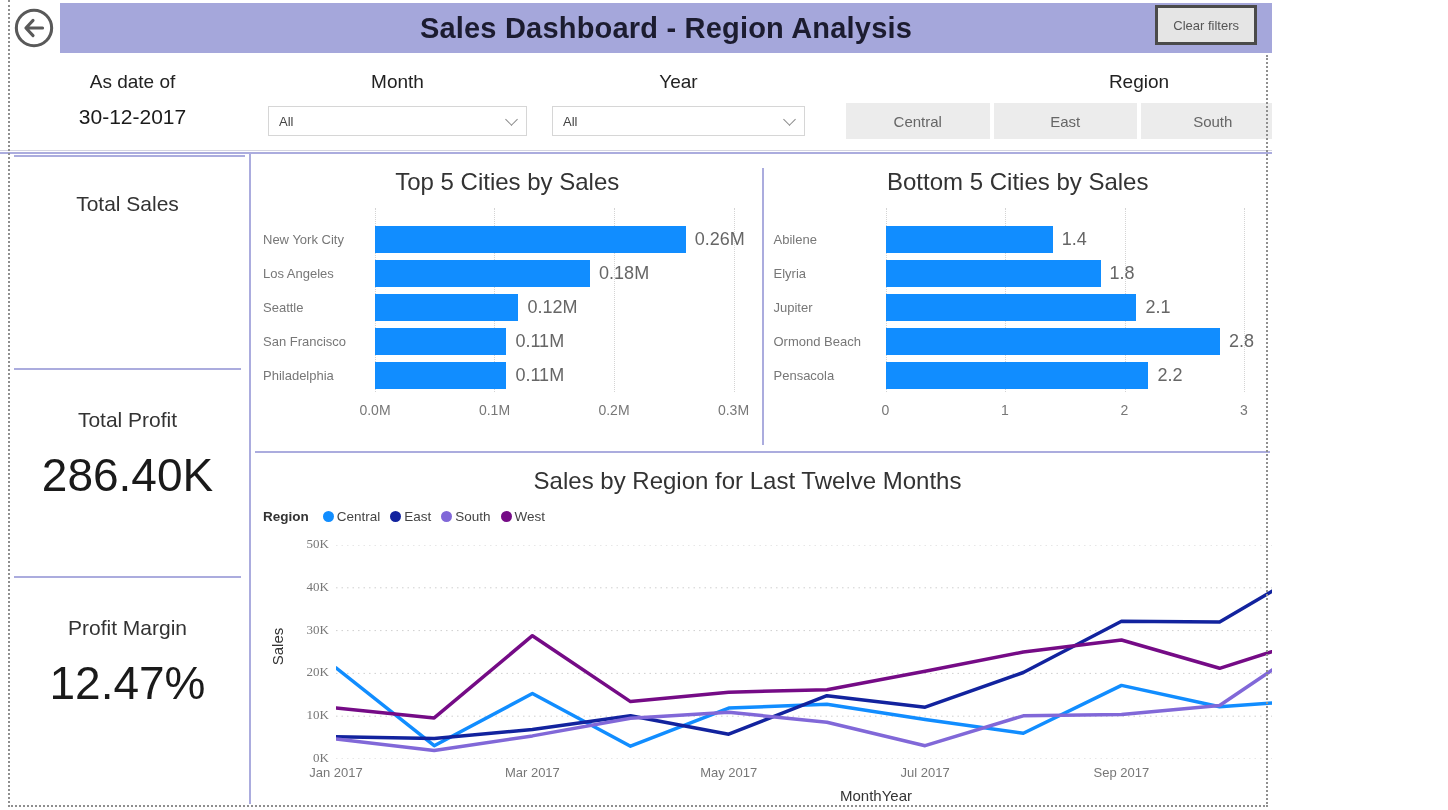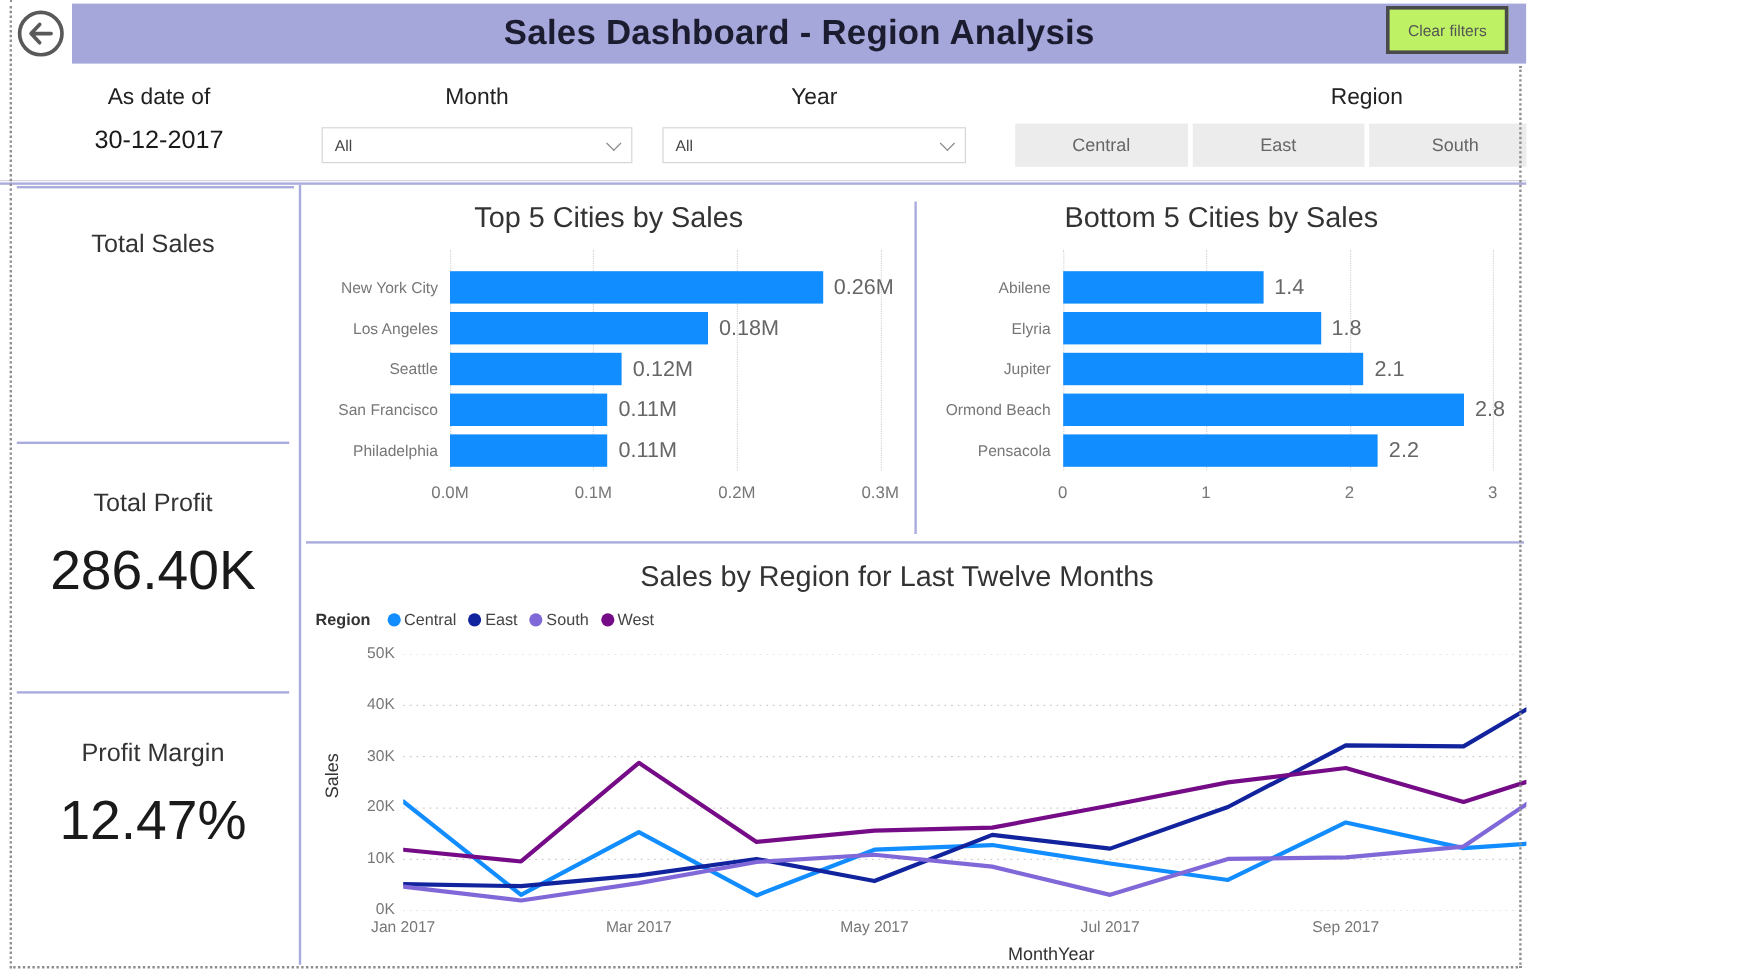--- a/index.html
+++ b/index.html
@@ -10,21 +10,21 @@
   
   .frame-left  { position:absolute; left:8px; top:0; bottom:3px; width:0; border-left:2px dotted #8f8f8f; pointer-events:none; z-index:50;}
   .frame-right { position:absolute; right:4px; top:55px; bottom:3px; width:0; border-right:2px dotted #8f8f8f; pointer-events:none; z-index:50;}
   .frame-bottom{ position:absolute; left:8px; right:4px; bottom:3px; height:0; border-bottom:2px dotted #8f8f8f; pointer-events:none; z-index:50;}
 
   
   .topbar { position:relative; height:57px; }
   .back-btn { position:absolute; left:13px; top:7px; width:42px; height:42px; cursor:pointer; }
   .banner { position:absolute; left:60px; right:0; top:3px; height:50px; background:#A5A7DB; display:flex; align-items:center; justify-content:center; }
   .page-title { font-size:29px; font-weight:bold; color:#1c1c30; letter-spacing:0.2px; }
-  .clear-filters { position:absolute; right:15px; top:5px; height:40px; padding:0 15px; background:#bef264; border:3px solid #4a4a4a; font-family:"Liberation Sans",sans-serif; font-size:13px; color:#555; cursor:pointer; }
+  .clear-filters { position:absolute; right:15px; top:5px; height:40px; padding:0 15px; background:#e5e5e5; border:3px solid #4a4a4a; font-family:"Liberation Sans",sans-serif; font-size:13px; color:#555; cursor:pointer; }
 
   
   .filters { position:relative; height:94px; border-bottom:1px solid #d4d4e0; }
   .hr2 { height:3px; border-bottom:2px solid #ABACDE; }
   .flabel { position:absolute; top:14px; font-size:19px; color:#222; text-align:center; }
   .fdate-label { left:40px; width:185px; }
   .fdate-value { position:absolute; left:40px; width:185px; top:48px; font-size:21px; color:#1a1a1a; text-align:center; }
   .fmonth-label { left:268px; width:259px; }
   .fyear-label  { left:552px; width:253px;text-align:center; }
   .fregion-label{ left:846px; width:586px; }
@@ -48,39 +48,39 @@
 
   .charts { margin-left:253px; height:656px; }
   .top-charts { display:flex; height:297px; }
   .vsep { width:2px; background:#ABACDE; margin:14px 0 6px; }
   .bar-chart { flex:1; padding-top:14px; min-width:0; }
   .bc-title { text-align:center; font-size:24px; color:#333; }
   .bc-plot { position:relative; margin:26px 28px 0 10px; }
   .bc-grid { position:absolute; left:112px; right:0; top:-14px; bottom:0; }
   .vgrid { position:absolute; top:0; bottom:0; width:0; border-left:1px dotted #d4d4d4; }
   .bc-row { display:flex; align-items:center; height:34px; }
-  .bc-cat { width:112px; text-align:right; padding-right:10px; font-size:13px; color:#777; white-space:nowrap; }
+  .bc-cat { width:112px; padding-right:10px; font-size:13px; color:#777; white-space:nowrap; }
   .bc-track { flex:1; position:relative; height:27px; }
   .bc-bar { position:absolute; left:0; top:0; bottom:0; }
   .bc-vlab { position:absolute; top:0; line-height:27px; font-size:18px; color:#666; white-space:nowrap; }
   .bc-axis { position:relative; height:24px; margin:10px 28px 0 122px; font-size:14px; color:#777; }
   .bc-tick { position:absolute; transform:translateX(-50%); }
 
   .hrline { height:2px; background:#ABACDE; margin:0 2px; }
   .line-chart { position:relative; height:355px; }
   .lc-title { position:absolute; top:14px; left:0; right:30px; text-align:center; font-size:24px; color:#333; }
   .lc-legend { position:absolute; top:56px; left:10px; display:flex; align-items:center; gap:10px; }
   .lc-legend-title { font-size:13.5px; font-weight:bold; color:#333; margin-right:4px; }
   .lc-item { display:flex; align-items:center; cursor:pointer; }
   .lc-dot { width:11px; height:11px; border-radius:50%; margin-right:3px; }
   .lc-item-label { font-size:13.5px; color:#444; }
   .lc-ylab { position:absolute; left:2px; top:185px; transform:rotate(-90deg); transform-origin:center; font-size:15px; color:#333; width:44px; text-align:center; }
   .lc-plot { position:absolute; left:83px; top:92px; width:1080px; height:214px; }
   .lc-plot svg { width:100%; height:100%; display:block; }
-  .lc-ytick { position:absolute; left:30px; width:46px; text-align:right; font-size:13px; color:#777; }
+  .lc-ytick { position:absolute; left:30px; width:46px; text-align:right; font-size:13px; color:#777;font-family:Liberation Serif, serif; }
   .lc-xtick { position:absolute; top:312px; transform:translateX(-50%); font-size:13px; color:#777; white-space:nowrap; }
   .lc-xlab { position:absolute; top:334px; left:83px; width:1080px; text-align:center; font-size:15px; color:#333; }
 </style>
 </head>
 <body>
 
 <div class="page">
 
   <div class="topbar">
     <div class="back-btn">

